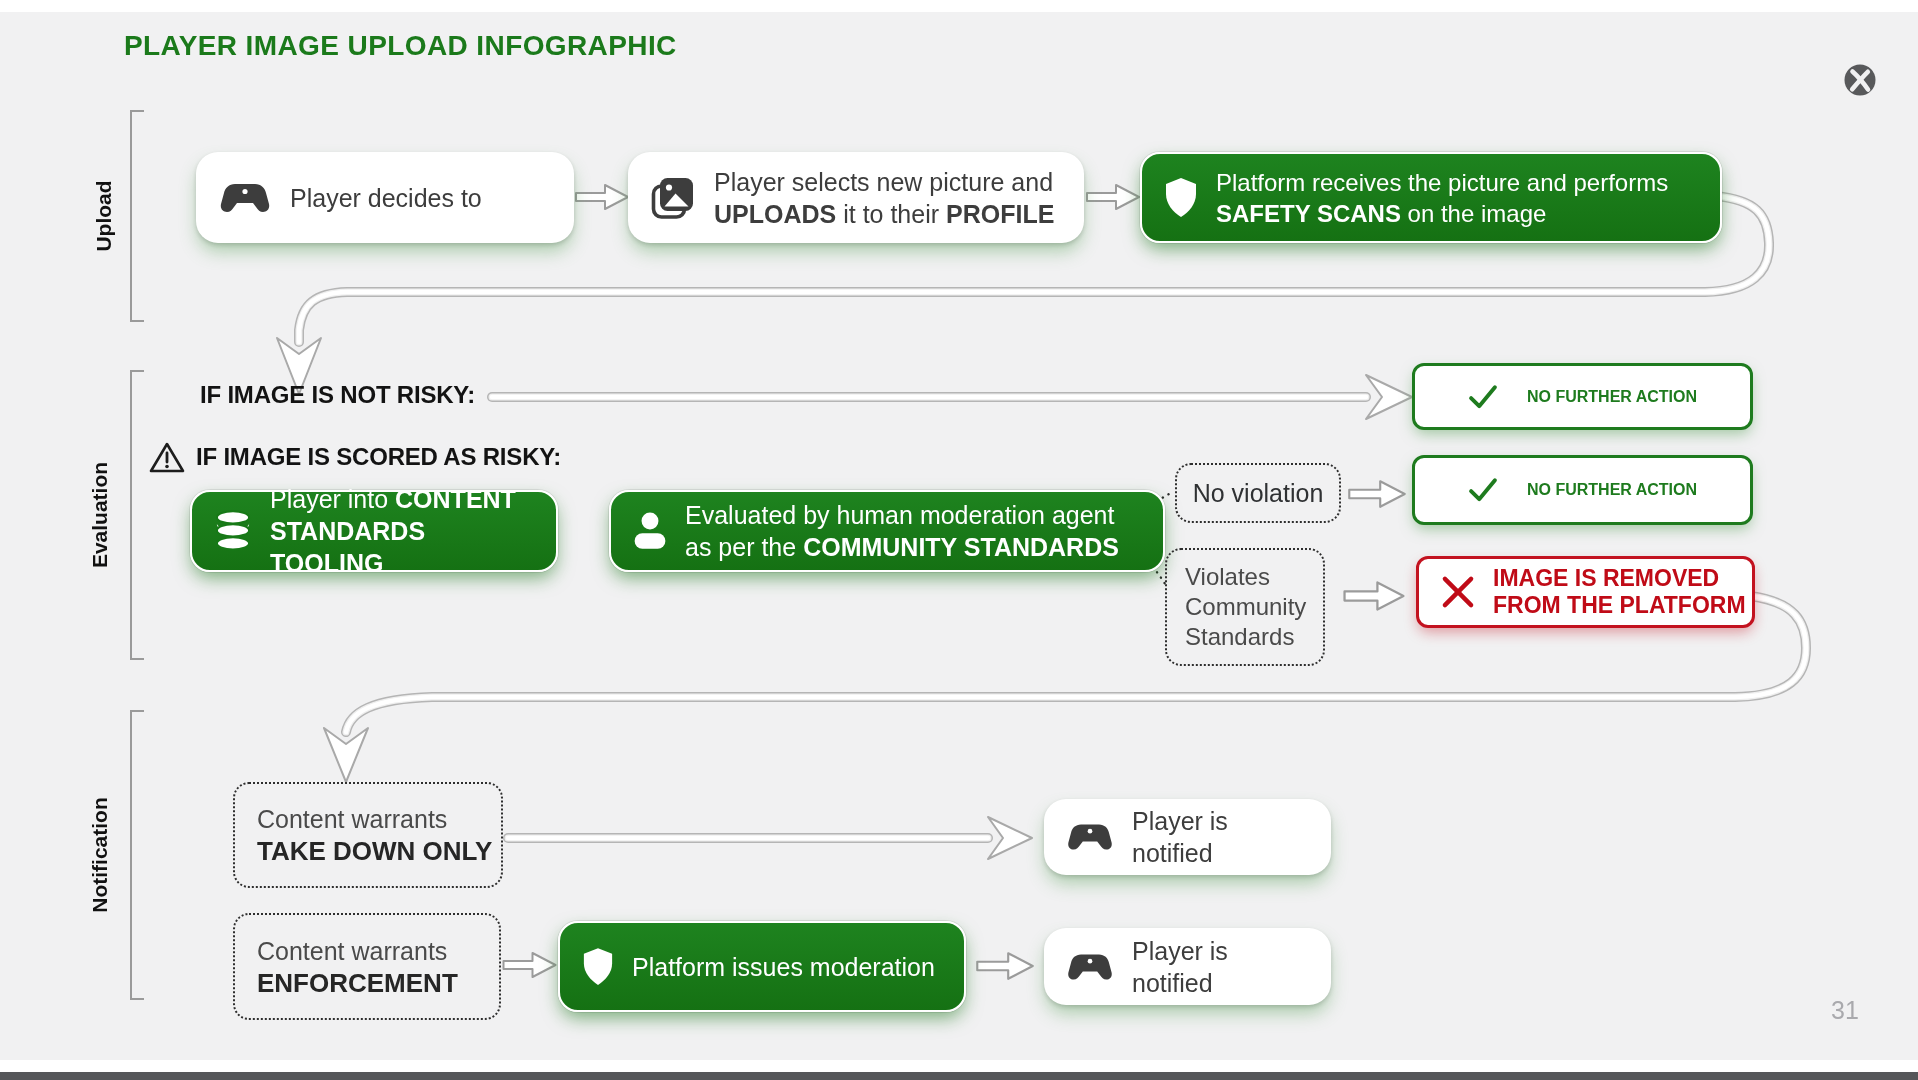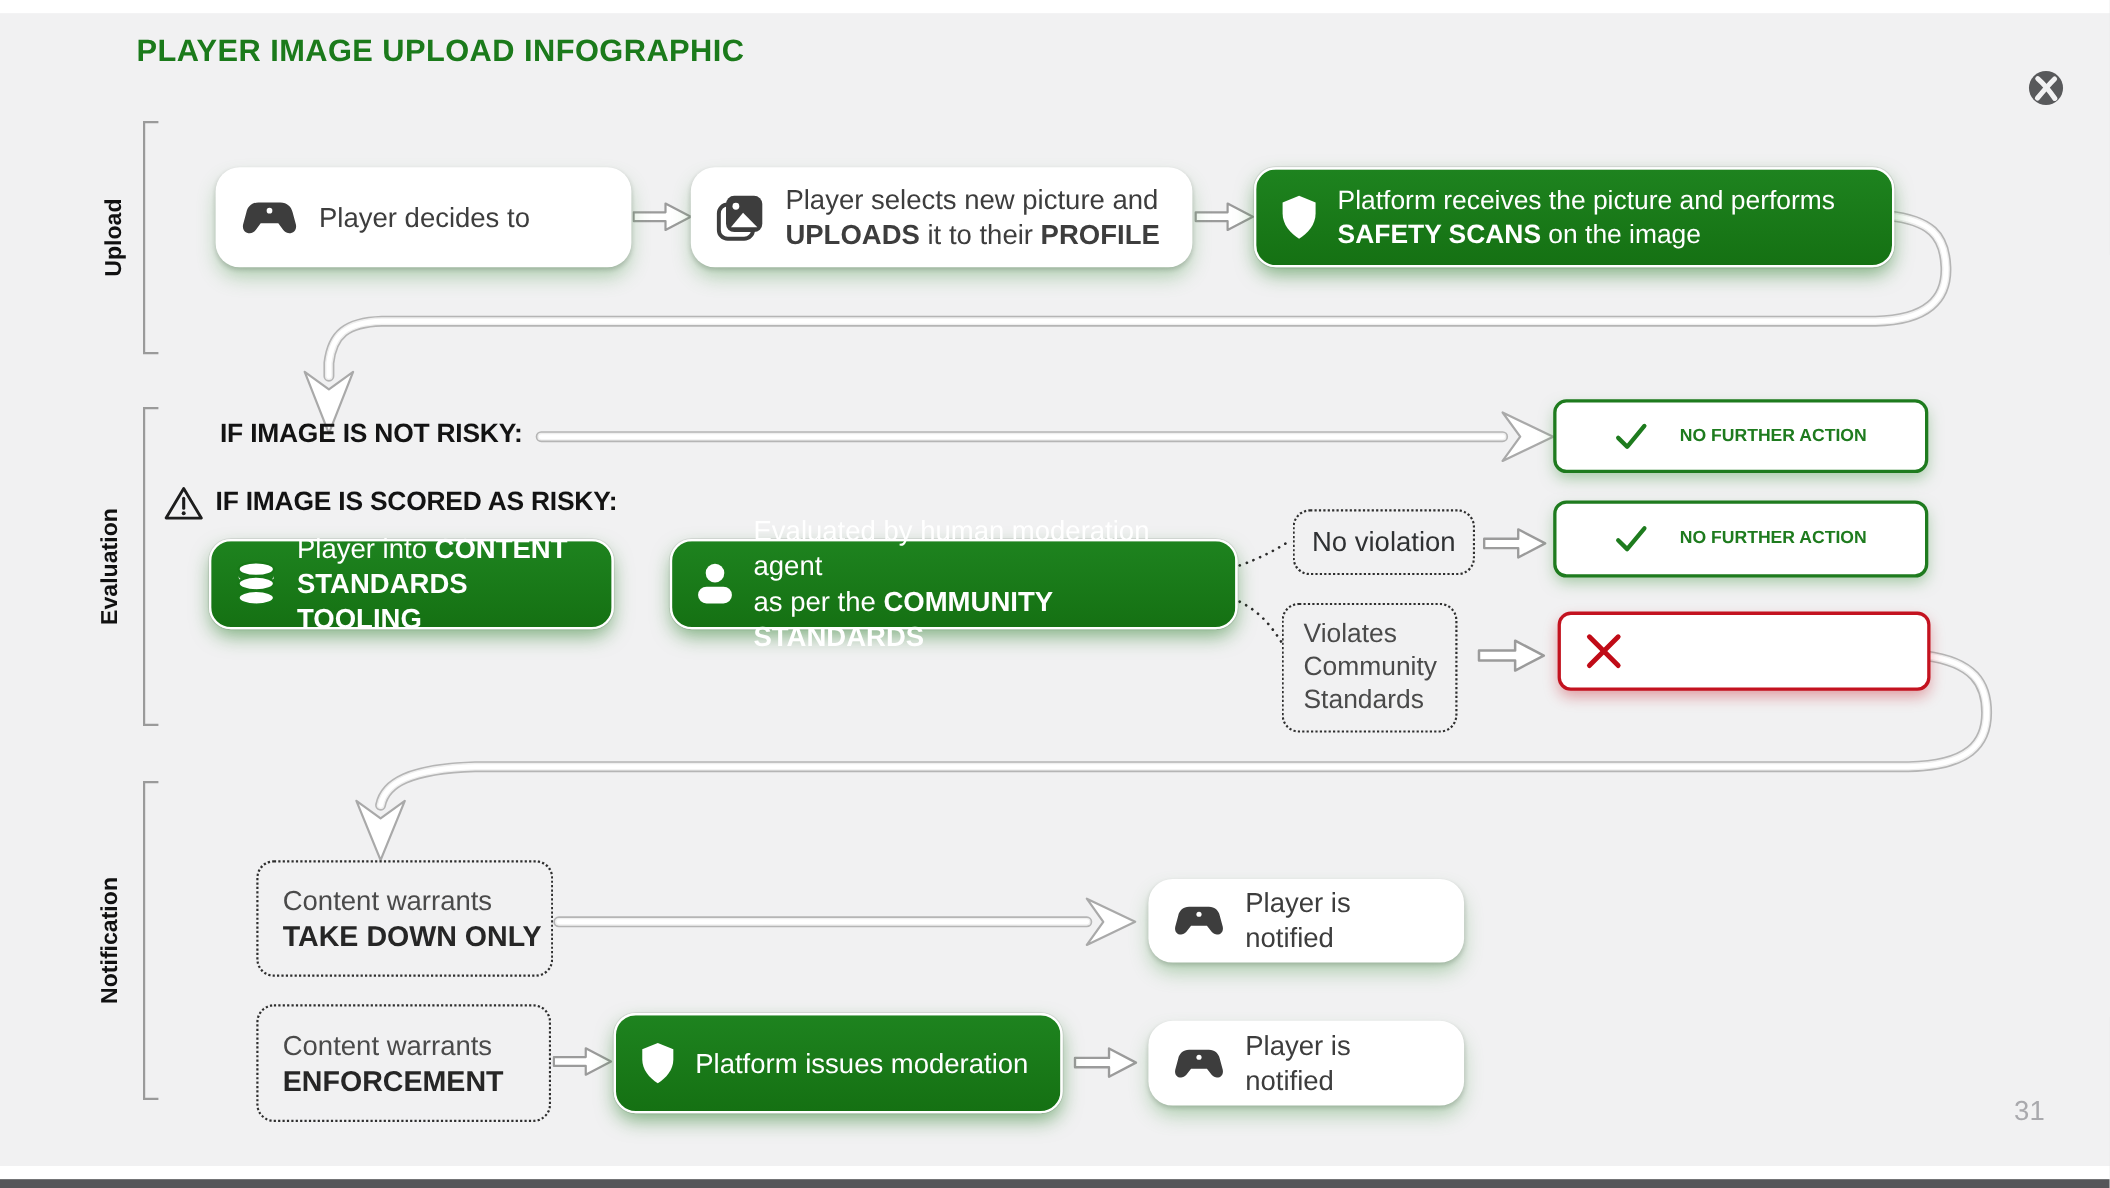--- a/index.html
+++ b/index.html
@@ -200,21 +200,21 @@
       <path d="M2 11 a13 5 0 0 0 26 0 v1 a13 5 0 0 1 -26 0 Z" fill="#fff"></path>
       <ellipse cx="15" cy="16.5" rx="13" ry="5" fill="#fff" stroke="#177917" stroke-width="1.6"></ellipse>
       <ellipse cx="15" cy="27" rx="13" ry="5" fill="#fff" stroke="#177917" stroke-width="1.6"></ellipse>
     </svg>
     <div>
       <div><span>Player into </span><b>CONTENT</b></div>
       <div><b>STANDARDS TOOLING</b></div>
     </div>
   </div>
 
-  <div class="card green" style="left:609px;top:490px;width:516px;height:82px">
+  <div class="card green" style="left:609px;top:490px;width:556px;height:82px">
     <svg class="icon" width="34" height="40" viewBox="0 0 22 26">
       <circle cx="11" cy="6.5" r="5.5" fill="#ffffff"></circle>
       <rect x="1" y="14.5" width="20" height="10" rx="5" fill="#ffffff"></rect>
     </svg>
     <div>
       <div><span>Evaluated by human moderation agent</span></div>
       <div><span>as per the </span><b>COMMUNITY STANDARDS</b></div>
     </div>
   </div>
 
@@ -231,20 +231,24 @@
 
   <div class="dotted" style="left:1165px;top:548px;width:160px;height:118px;font-size:24px;line-height:30px;padding-left:18px">
     <span>Violates Community Standards</span>
   </div>
 
   <div class="outcome red" style="left:1416px;top:556px;width:339px;height:72px;gap:18px">
     <svg class="icon" width="34" height="34" viewBox="0 0 26 26">
       <line x1="3" y1="3" x2="23" y2="23" stroke="#c00b17" stroke-width="3.4" stroke-linecap="round"></line>
       <line x1="23" y1="3" x2="3" y2="23" stroke="#c00b17" stroke-width="3.4" stroke-linecap="round"></line>
     </svg>
+    <div>
+      <div>IMAGE IS REMOVED</div>
+      <div>FROM THE PLATFORM</div>
+    </div>
   </div>
 
   <div class="dotted" style="left:233px;top:782px;width:270px;height:106px">
     <div>Content warrants</div>
     <div class="strong">TAKE DOWN ONLY</div>
   </div>
 
   <div class="card" style="left:1044px;top:799px;width:287px;height:76px">
     <svg class="icon" width="48" height="36" viewBox="0 0 52 40">
       <path fill="#3d3d3d" d="M16 6 C10 6 6 10 5 15 L2 26 C1 31 4 34 8 34 C11 34 13 32 15 29 L18 25 H34 L37 29 C39 32 41 34 44 34 C48 34 51 31 50 26 L47 15 C46 10 42 6 36 6 Z"></path>

